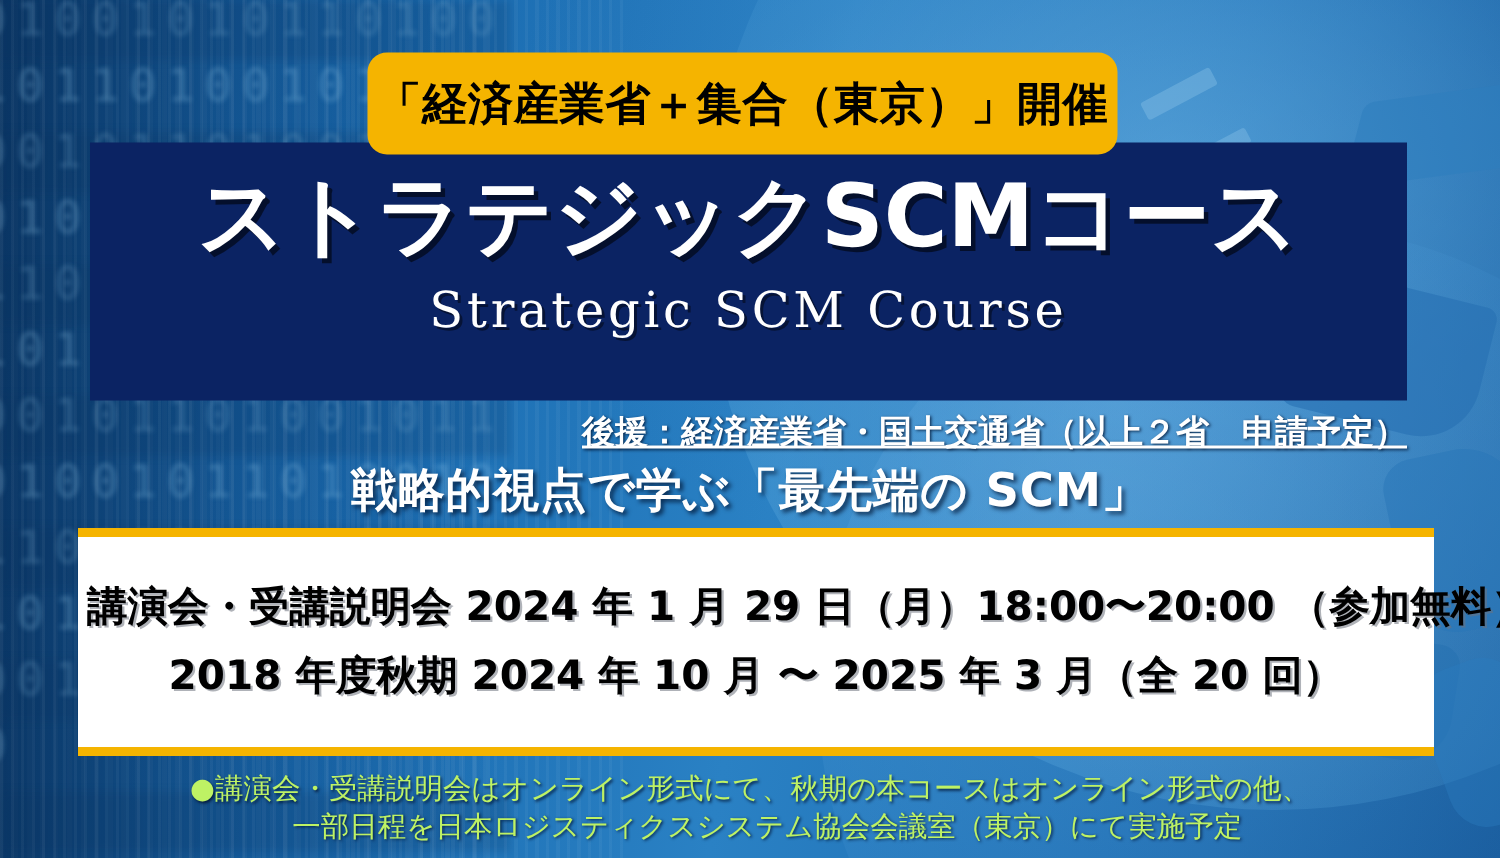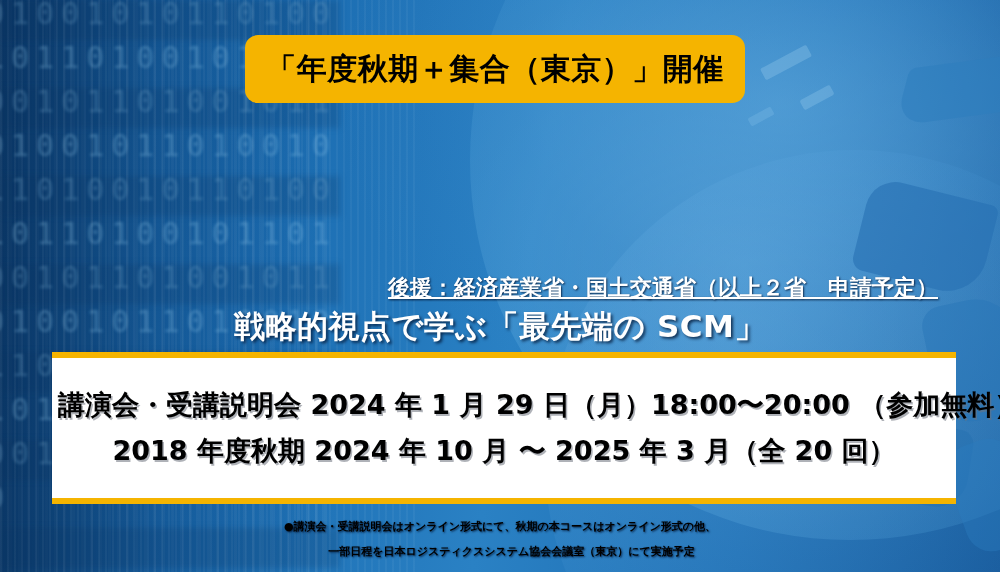--- a/index.html
+++ b/index.html
@@ -155,21 +155,21 @@
     text-shadow:1.5px 1.5px 0 rgba(110,115,125,0.55);
   }
 
   
   .footer {
     position:absolute; left:0; right:0; top:514px;
     text-align:center; z-index:5;
   }
   .footer-line {
     font-family:"DejaVu Sans", sans-serif;
-    font-weight:bold; font-size:11px; color:#000000;
+    font-weight:normal; font-size:19px; color:#bef264;
     line-height:25px; white-space:nowrap;
     text-shadow:1px 1px 2px rgba(0,20,50,0.85);
   }
   .footer-line.indent { padding-left:23px; }
 </style>
 </head>
 <body>
 
 <div id="poster">
 
@@ -187,23 +187,27 @@
     <div class="binary-text">01001010110100101101001011010010110100101101001011010010110100101101001011010010110100101101001011010010110100101101001011010010110100101101001011010010110</div>
   </div>
   <div class="bg-hbands"></div>
   <div class="bg-vstripes"></div>
 
   <div class="glint g1"></div>
   <div class="glint g2"></div>
   <div class="glint g3"></div>
 
   <div class="badge">
-    <span class="badge-text">「年度秋期＋集合（東京）」開催</span>
-  </div>
-
+    <span class="badge-text">「経済産業省＋集合（東京）」開催</span>
+  </div>
+
+  <div class="banner">
+    <div class="banner-title">ストラテジックSCMコース</div>
+    <div class="banner-sub">Strategic SCM Course</div>
+  </div>
 
   <div class="sponsor">後援：経済産業省・国土交通省（以上２省　申請予定）</div>
 
   <div class="tagline">
     <span>戦略的視点で学ぶ「最先端の SCM」</span>
   </div>
 
   <div class="infobox">
     <div class="inforow">講演会・受講説明会 2024 年 1 月 29 日（月）18:00〜20:00 （参加無料）</div>
     <div class="inforow">2018 年度秋期  2024 年 10 月 〜 2025 年 3 月（全 20 回）</div>

